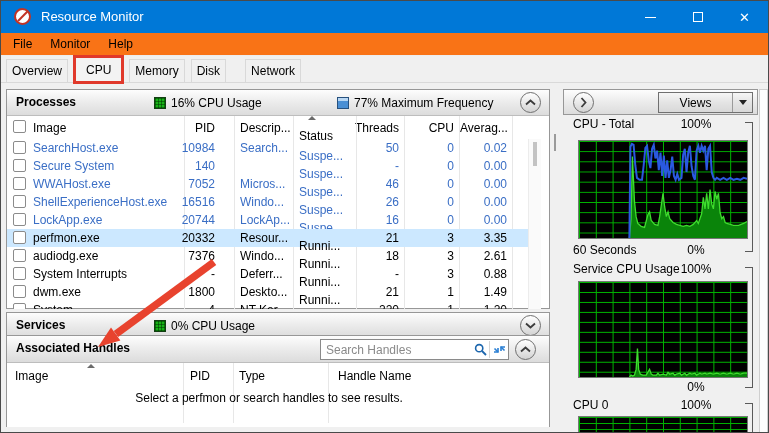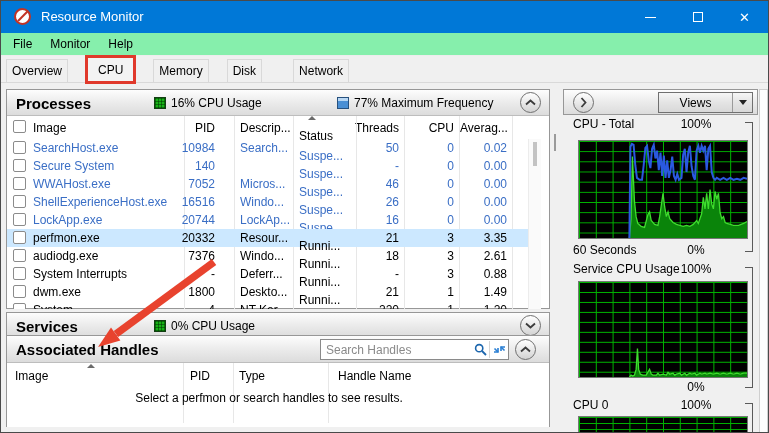--- a/index.html
+++ b/index.html
@@ -13,34 +13,34 @@
   .titlebar{position:absolute;left:0;top:0;width:100%;height:32px;background:#0078d7;display:flex;align-items:center;}
   .app-icon{position:absolute;left:13px;top:7px;width:17px;height:17px;border:2px solid #c23325;border-radius:50%;background:#fff;}
   .app-icon:after{content:"";position:absolute;left:50%;top:-1px;width:2px;height:14px;background:#c23325;transform:translateX(-50%) rotate(45deg);transform-origin:center;}
   .title-text{position:absolute;left:40px;top:0;line-height:32px;color:#fff;font-size:13px;}
   .win-controls{position:absolute;right:0;top:0;height:32px;display:flex;}
   .win-btn{width:47px;height:32px;display:flex;align-items:center;justify-content:center;color:#fff;}
   .glyph-min{width:11px;height:1px;background:#fff;}
   .glyph-max{width:10px;height:10px;border:1px solid #fff;}
   .glyph-close{font-size:13px;line-height:1;}
   
-  .menubar{position:absolute;left:0;top:32px;width:100%;height:23px;background:#86efac;display:flex;align-items:center;padding-left:3px;border-bottom:1px solid #ededed;}
+  .menubar{position:absolute;left:0;top:32px;width:100%;height:23px;background:#f97316;display:flex;align-items:center;padding-left:3px;border-bottom:1px solid #ededed;}
   .menu-item{padding:0 9px;line-height:22px;cursor:default;}
   
   .tabstrip{position:absolute;left:0;top:55px;width:100%;height:27px;background:#f0f0f0;border-bottom:1px solid #d9d9d9;display:flex;align-items:flex-end;padding-left:5px;}
-  .tab{position:relative;height:23px;line-height:22px;padding:0 5px;background:#f0f0f0;border:1px solid #d9d9d9;border-bottom:none;margin-right:18px;}
+  .tab{position:relative;height:23px;line-height:22px;padding:0 5px;background:#f0f0f0;border:1px solid #d9d9d9;border-bottom:none;margin-right:6px;}
   .tab.active{height:26px;line-height:26px;padding:0 11px;background:#f3f3f3;border-color:#c9c9c9;z-index:2;}
   .tab.tab4{margin-left:13px;}
   .anno-rect{position:absolute;inset:-2px;border:3px solid #e0392b;pointer-events:none;z-index:5;display:none;}
   .tab.active .anno-rect{display:block;}
   
   .section{position:absolute;background:#fff;border:1px solid #979797;}
   .sec-header{position:absolute;left:0;top:0;width:100%;height:26px;
     background:linear-gradient(#fdfdfd,#ececec 48%,#dcdcdc);border-bottom:1px solid #bdbdbd;}
-  .sec-title{position:absolute;left:9px;top:5px;font-weight:bold;font-size:15px;}
+  .sec-title{position:absolute;left:9px;top:5px;font-weight:bold;font-size:12px;}
   .chip{position:absolute;top:6px;display:flex;align-items:center;gap:5px;}
   .led-green{width:12px;height:12px;border:1px solid #123f12;background:
     repeating-linear-gradient(0deg,rgba(0,60,0,.55) 0 1px,transparent 1px 3px),
     repeating-linear-gradient(90deg,rgba(0,60,0,.55) 0 1px,transparent 1px 3px),#17b317;}
   .led-blue{width:12px;height:12px;border:1px solid #27517e;background:linear-gradient(180deg,#b9d7f3 0 30%,#4a8fd4 30%);}
   .chev-btn{position:absolute;width:21px;height:21px;border:1px solid #6f6f6f;border-radius:50%;
     background:linear-gradient(#ffffff,#e9e9e9 50%,#d3d3d3);display:flex;align-items:center;justify-content:center;}
   .chev-btn svg{display:block;}
   
   #processes{left:5px;top:88px;width:544px;height:220px;}

